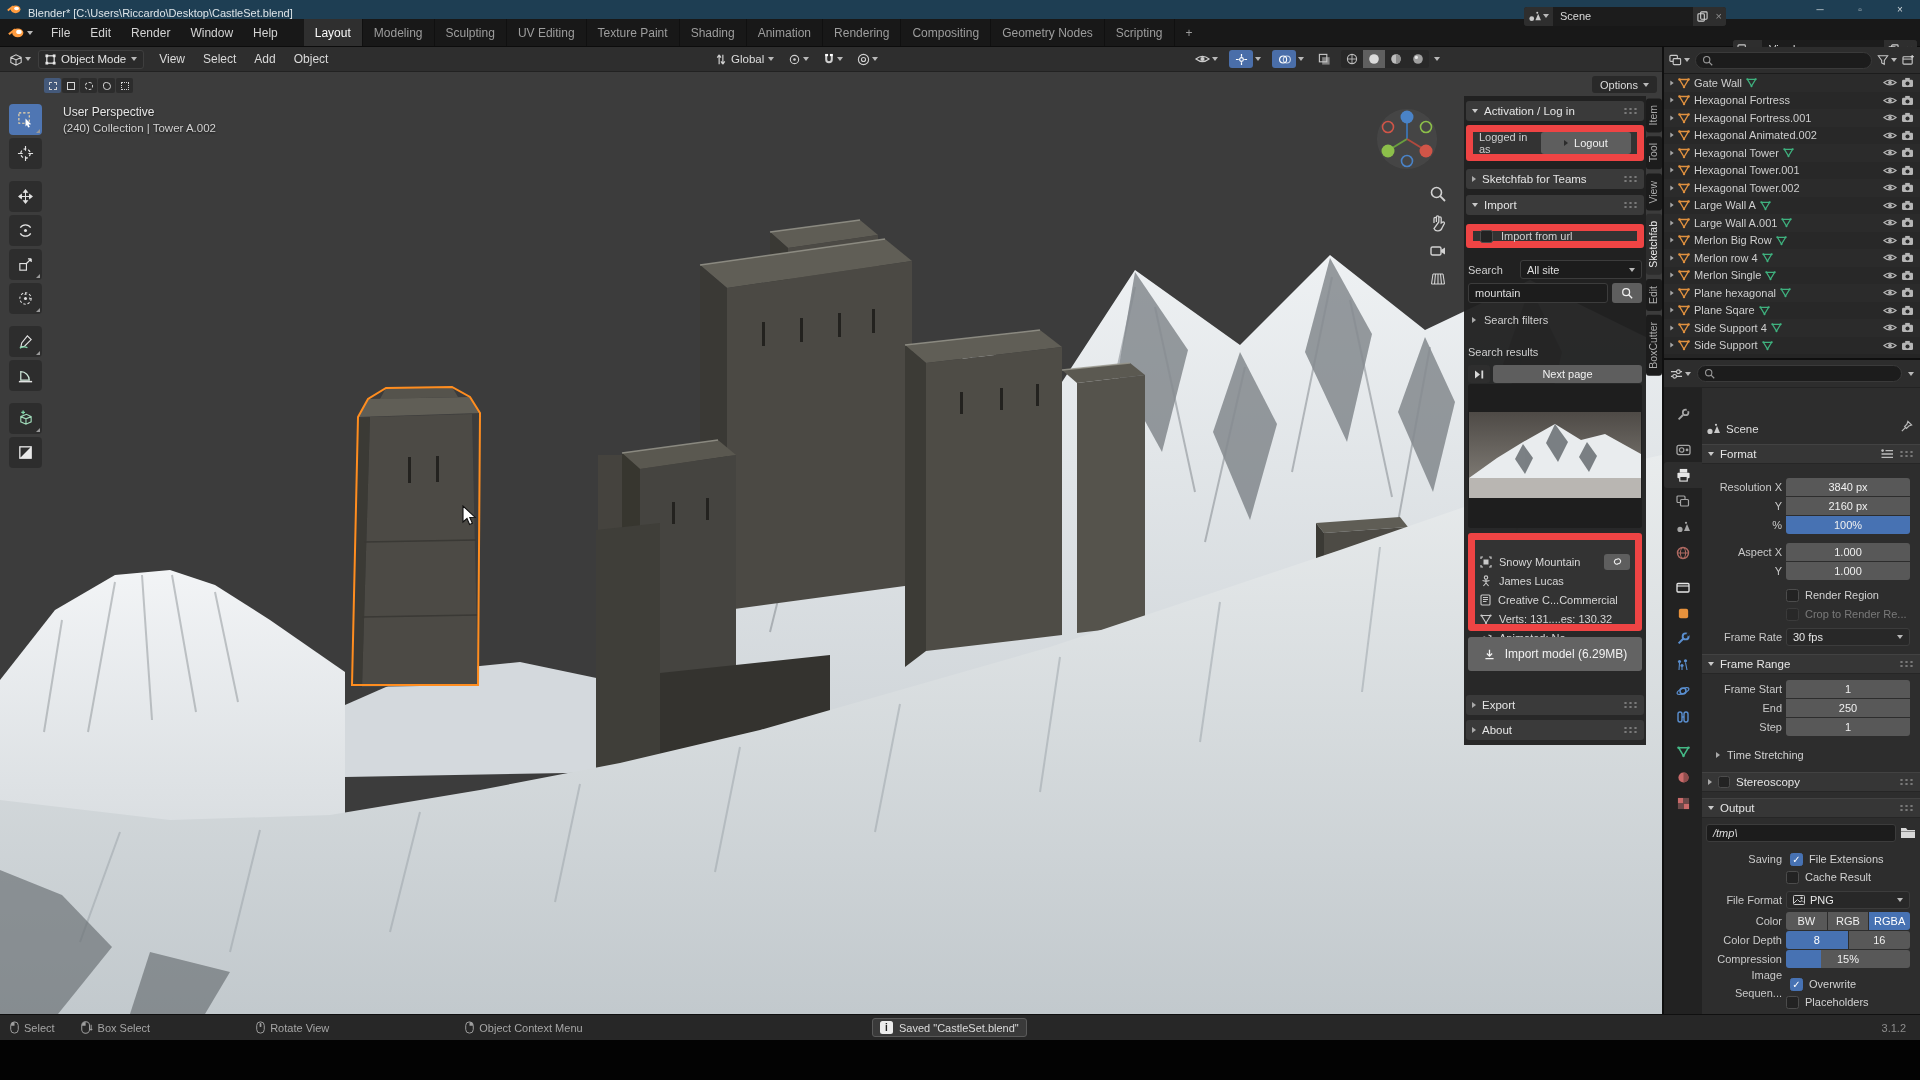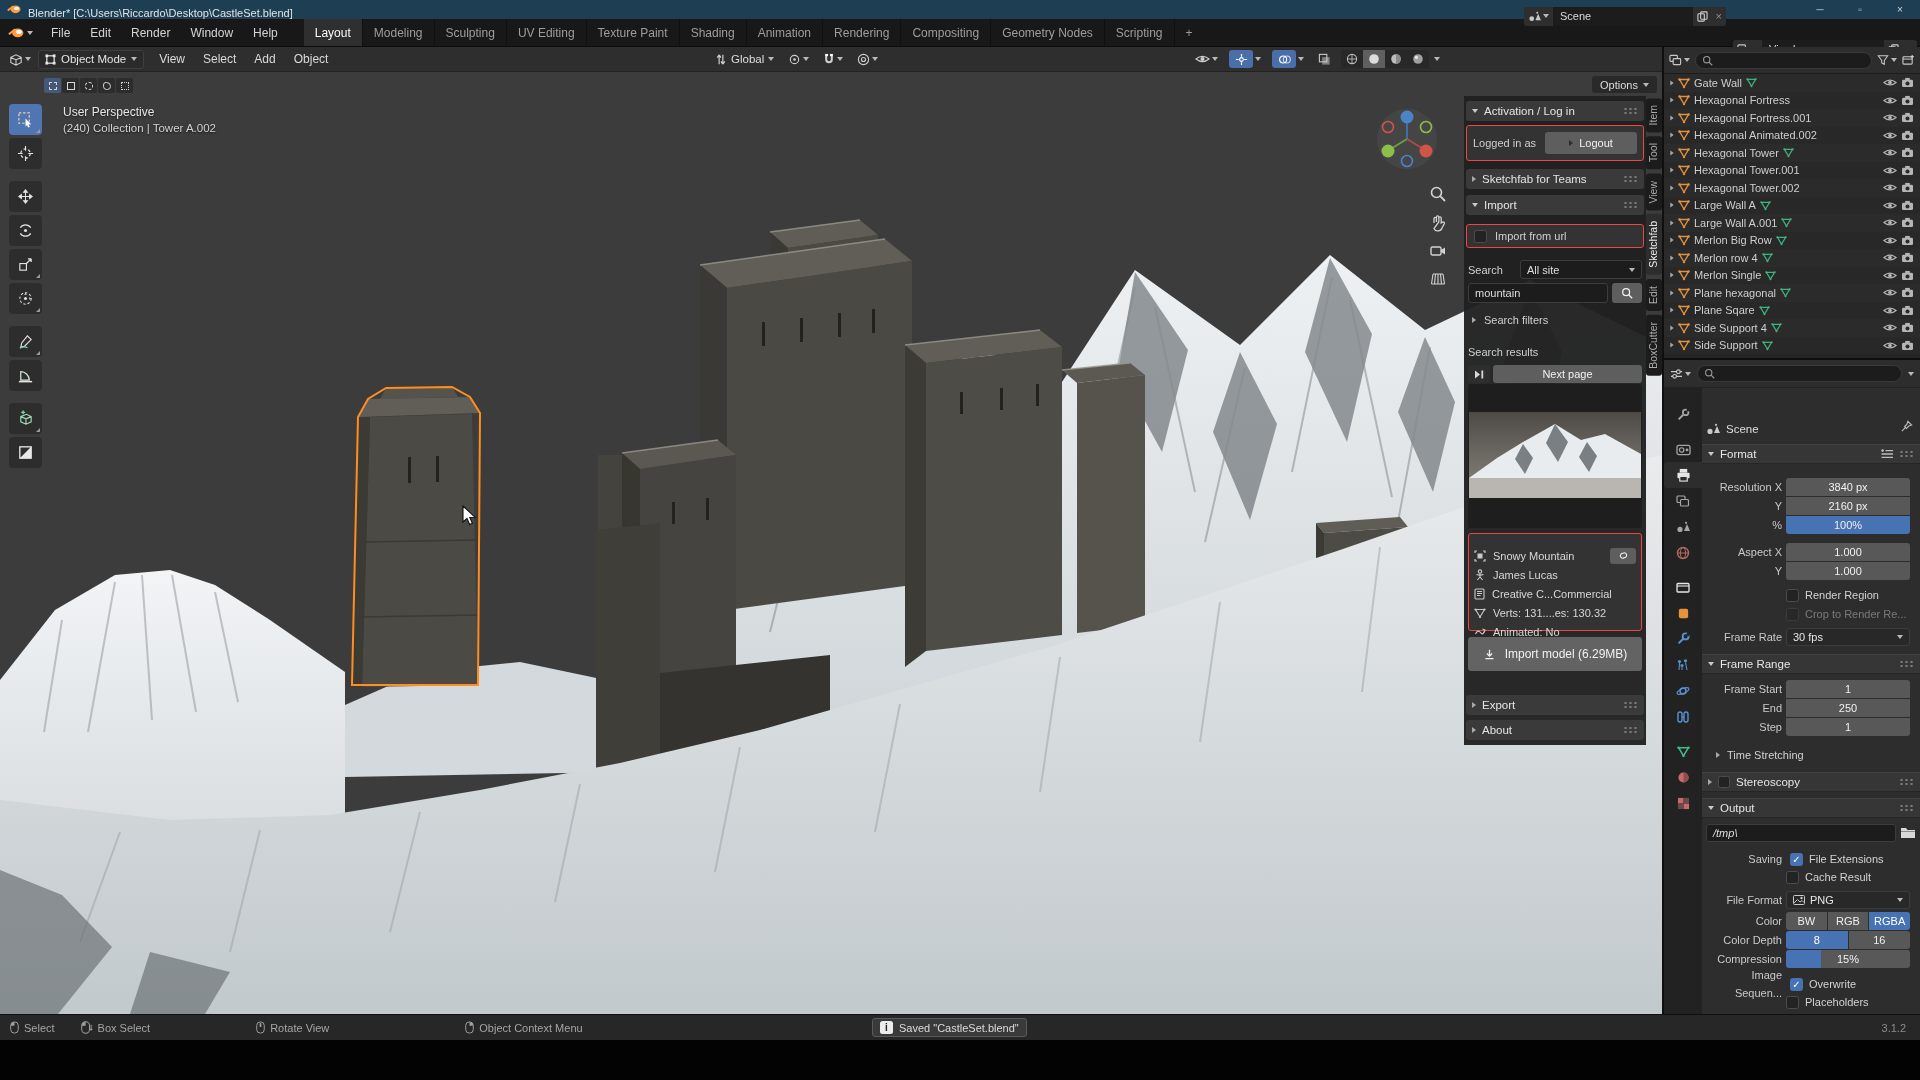--- a/index.html
+++ b/index.html
@@ -57,21 +57,21 @@
 
   
   .vtabs{position:absolute;right:0;top:51px;width:16px;display:flex;flex-direction:column;gap:4px;}
   .vtab{writing-mode:vertical-rl;transform:rotate(180deg);font-size:10.5px;color:#ababab;background:#1c1c1c;border-radius:3px;padding:7px 1px;text-align:center;}
   .vtab.active{background:#2d2d2d;color:#ececec;}
 
   
   .npanel{position:absolute;left:1464px;top:49px;width:182px;height:649px;background:rgba(32,32,32,.96);padding:2px;}
   .sk-head{height:20px;background:#3a3a3a;border-radius:3px;display:flex;align-items:center;padding:0 6px;gap:6px;color:#e4e4e4;font-size:11.5px;margin-top:3px;}
   .drag-dots{width:15px;height:8px;margin-left:auto;background-image:radial-gradient(circle,#8a8a8a 1px,transparent 1.3px);background-size:5px 4px;opacity:.8;}
-  .sk-box{background:#333;border:1px solid #ef4444;border-radius:3px;}
+  .sk-box{background:#333;border:7px solid #ef4444;border-radius:3px;}
   .sk-btn{background:#5e5e5e;border-radius:3px;color:#f1f1f1;font-size:11px;display:flex;align-items:center;justify-content:center;}
   .sk-field{background:#1c1c1c;border:1px solid #3c3c3c;border-radius:3px;color:#dedede;font-size:11px;display:flex;align-items:center;padding:0 6px;}
   .sk-label{color:#cfcfcf;font-size:11px;}
   .checkbox{width:13px;height:13px;border-radius:2.5px;background:#232323;border:1px solid #4c4c4c;display:flex;align-items:center;justify-content:center;font-size:10px;color:#fff;}
   .checkbox.on{background:#4772b3;border-color:#4772b3;}
   .inforow{display:flex;align-items:center;gap:7px;height:19px;padding:0 5px;color:#d7d7d7;font-size:11px;}
 
   
   .rightcol{position:absolute;left:1662px;top:47px;width:258px;height:967px;background:#0f0f0f;}
   .outliner{position:absolute;left:2px;top:0;width:256px;height:311px;background:#252525;overflow:hidden;}

